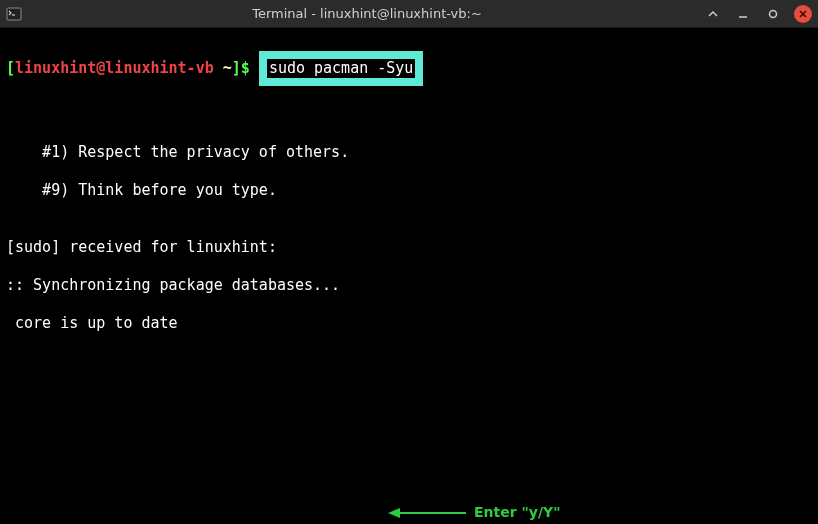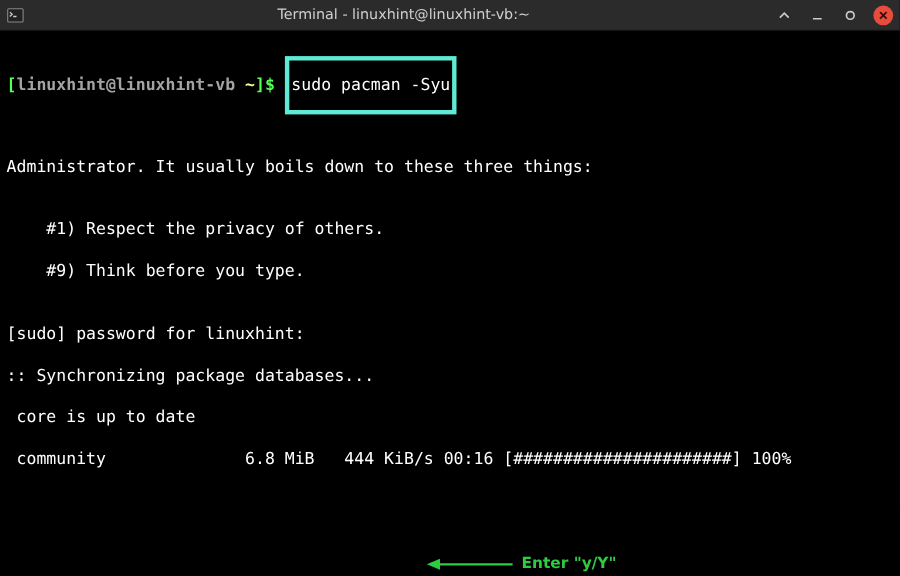--- a/index.html
+++ b/index.html
@@ -61,25 +61,25 @@
     color: #fff;
     font-size: 15px;
     line-height: 19px;
     padding: 4px 6px 2px 6px;
     white-space: pre;
     position: relative;
     overflow: hidden;
     font-family: "DejaVu Sans Mono", "Liberation Mono", monospace;
   }
   .prompt-open, .prompt-close { color: #55ff55; font-weight: bold; }
-  .prompt-user { color: #a3a3a3; font-weight: bold; }
+  .prompt-user { color: #ef4444; font-weight: bold; }
   .prompt-path { color: #ffff99; font-weight: bold; }
   .cmd-box {
-    border: 4px solid #5eead4;
-    padding: 13px 2px;
+    border: 8px solid #5eead4;
+    padding: 0 2px;
     display: inline-block;
   }
   .annotation {
     position: absolute;
     bottom: 2px;
     left: 388px;
     display: flex;
     align-items: center;
     color: #2ecc40;
     font-family: "DejaVu Sans", sans-serif;
@@ -123,29 +123,27 @@
         <svg width="10" height="10" viewBox="0 0 10 10">
             <path d="M2 2 L8 8 M8 2 L2 8" stroke="#3a0c08" stroke-width="1.6"></path>
           </svg>
       </span>
     </div>
   </div>
 
   <div class="terminal">
 <span class="line"><span class="prompt-open">[</span><span class="prompt-user">linuxhint@linuxhint-vb</span><span> </span><span class="prompt-path">~</span><span class="prompt-open">]$</span> <span class="cmd-box"><span>sudo pacman -Syu</span></span></span>
 <span class="line"></span>
-<span class="line">Administrator. It usually boils down to these three things:</span>
 <span class="line"></span>
 <span class="line">    #1) Respect the privacy of others.</span>
 <span class="line">    #9) Think before you type.</span>
 <span class="line"></span>
-<span class="line">[sudo] password for linuxhint:</span>
+<span class="line">[sudo] received for linuxhint:</span>
 <span class="line">:: Synchronizing package databases...</span>
 <span class="line"> core is up to date</span>
-<span class="line"> community              6.8 MiB   444 KiB/s 00:16 [######################] 100%</span>
 
 
 
 
 <span class="line"></span>
 
 <span class="line"></span>
 
 
 

